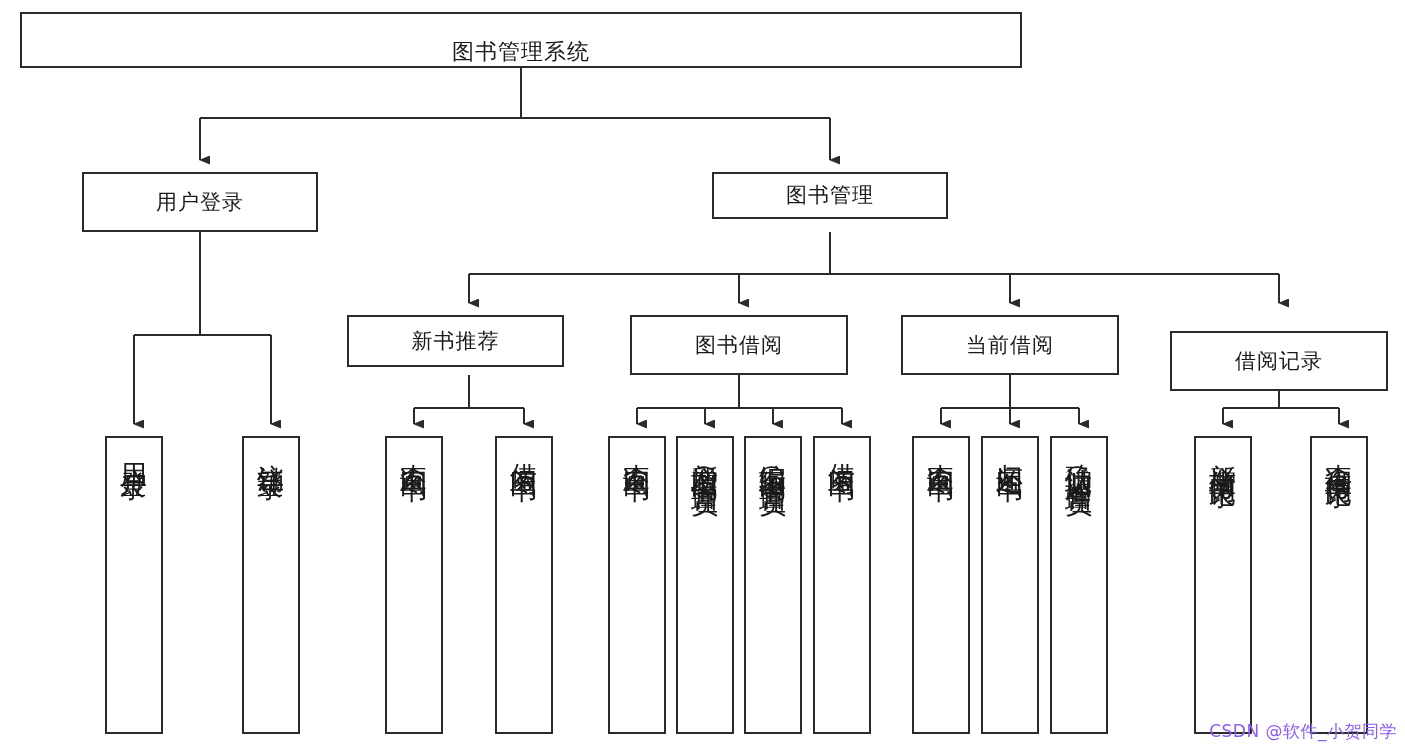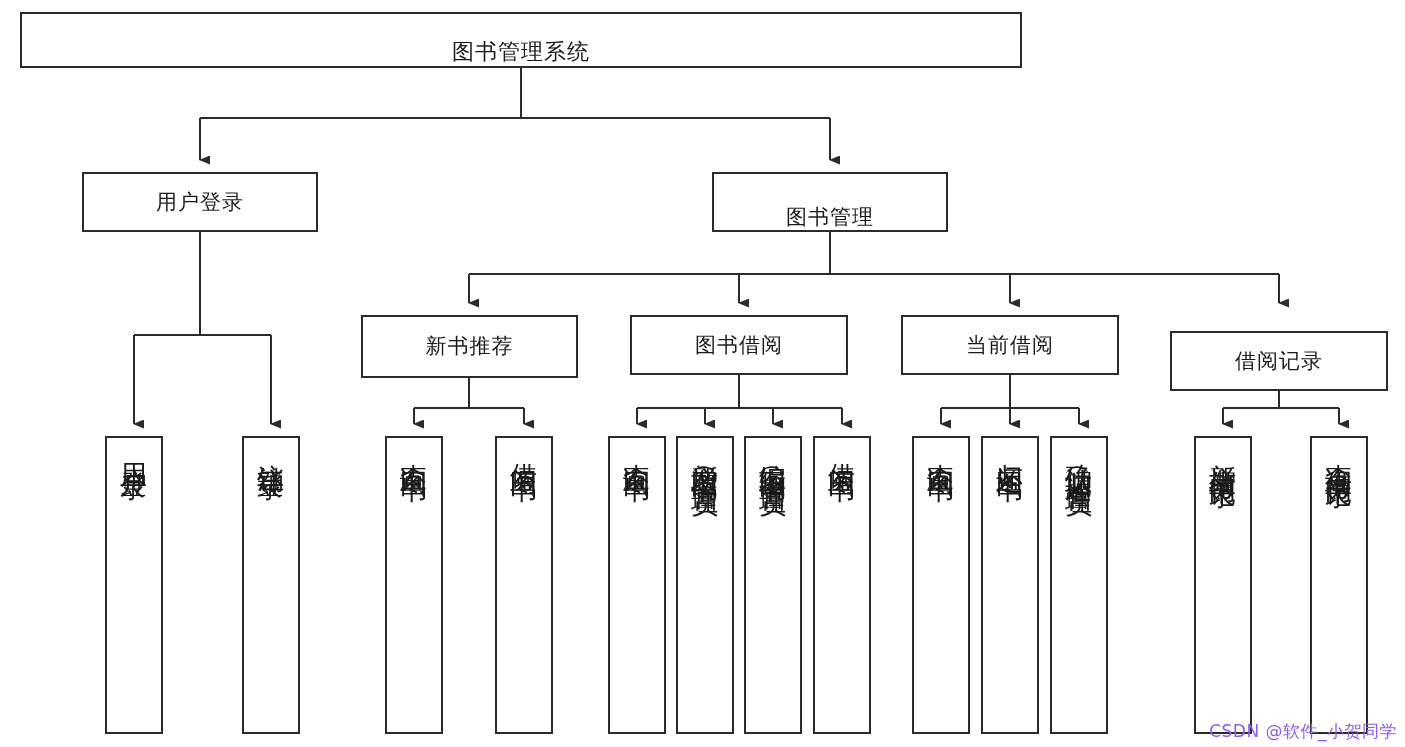--- a/index.html
+++ b/index.html
@@ -75,25 +75,25 @@
     </g>
   </svg>
 
   <div class="node h root" style="left:20px;top:12px;width:1002px;height:56px;">
     <span class="lbl">图书管理系统</span>
   </div>
 
   <div class="node h" style="left:82px;top:172px;width:236px;height:60px;">
     <span class="lbl">用户登录</span>
   </div>
-  <div class="node h" style="left:712px;top:172px;width:236px;height:60px;align-items:flex-end;">
+  <div class="node h" style="left:712px;top:172px;width:236px;height:47px;">
     <span class="lbl">图书管理</span>
   </div>
 
-  <div class="node h" style="left:361px;top:315px;width:217px;height:63px;">
+  <div class="node h" style="left:347px;top:315px;width:217px;height:52px;">
     <span class="lbl">新书推荐</span>
   </div>
   <div class="node h" style="left:630px;top:315px;width:218px;height:60px;">
     <span class="lbl">图书借阅</span>
   </div>
   <div class="node h" style="left:901px;top:315px;width:218px;height:60px;">
     <span class="lbl">当前借阅</span>
   </div>
   <div class="node h" style="left:1170px;top:315px;width:218px;height:60px;margin-top:16px;">
     <span class="lbl">借阅记录</span>

